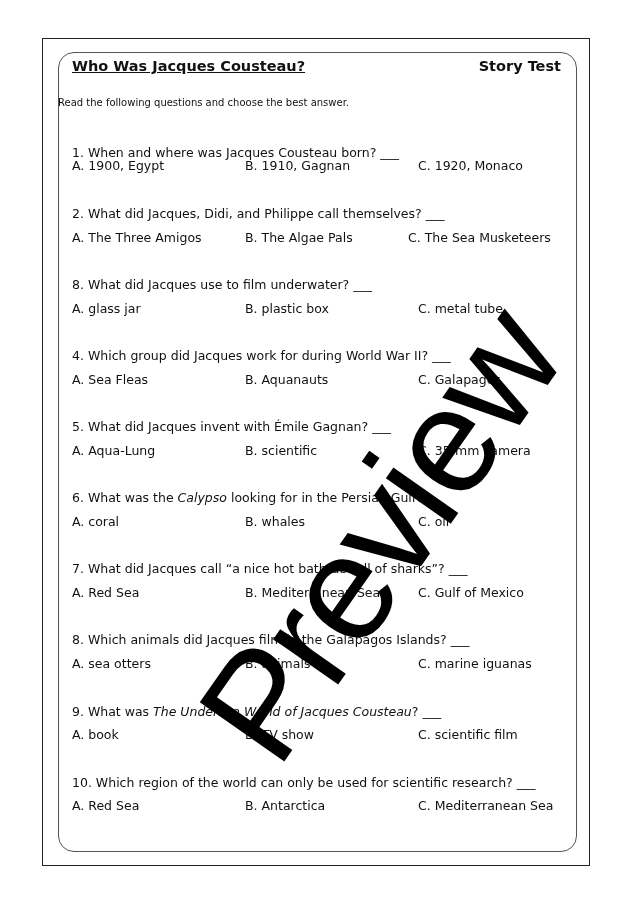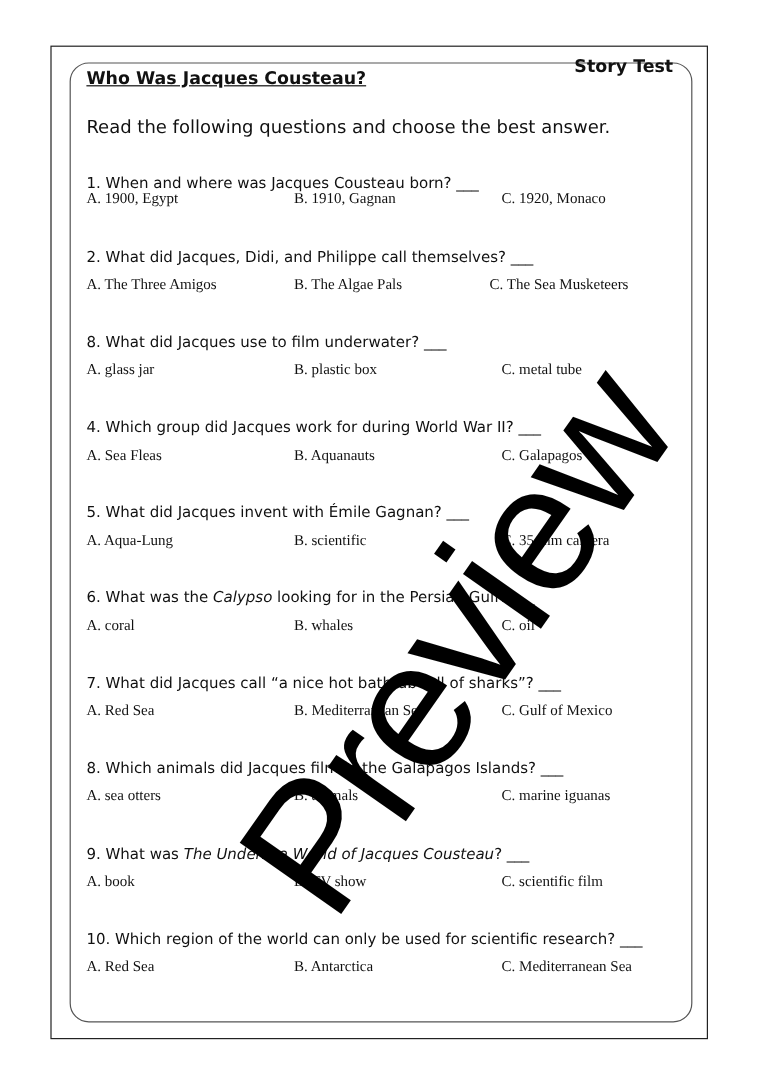--- a/index.html
+++ b/index.html
@@ -1,24 +1,24 @@
 <!DOCTYPE html>
 <html><head>
 <meta charset="utf-8">
 <style>
   html, body { margin:0; padding:0; background:#ffffff; }
   body { width:637px; height:904px; position:relative; overflow:hidden; font-family:"DejaVu Sans", sans-serif; color:#111; }
   .outer { position:absolute; left:42px; top:38px; width:548px; height:828px; border:1px solid #222; box-sizing:border-box; }
   .card { position:absolute; left:58px; top:52px; width:519px; height:800px; border:1.5px solid #555; border-radius:16px; box-sizing:border-box; }
   .title { position:absolute; left:72px; top:58px; font-weight:bold; font-size:14.5px;text-decoration:underline; }
-  .subtitle { position:absolute; right:76px; top:48px; font-weight:bold; font-size:14.5px; }
-  .intro { position:absolute; left:72px; top:97px; font-size:15px; }
+  .subtitle { position:absolute; right:76px; top:58px; font-weight:bold; font-size:14.5px; }
+  .intro { position:absolute; left:58px; top:97px; font-size:10px; }
   .q { position:absolute; left:72px; font-size:12.5px; white-space:nowrap; }
   .opts { position:absolute; left:72px; width:500px; font-size:12.5px; }
-  .opt { position:absolute; top:0; white-space:nowrap;font-family:Liberation Serif, serif; }
+  .opt { position:absolute; top:0; white-space:nowrap; }
   .opt.a { left:0; }
   .opt.b { left:173px; }
   .opt.c { left:346px; }
   .watermark { position:absolute; left:380px; top:535px; transform:translate(-50%,-50%) rotate(-55deg); font-family:"Liberation Sans", sans-serif; font-size:150px; font-weight:normal; color:#000; letter-spacing:-4px; white-space:nowrap; pointer-events:none; }
 </style>
 </head>
 <body>
 
 <div class="outer"></div>
 <div class="card"></div>

